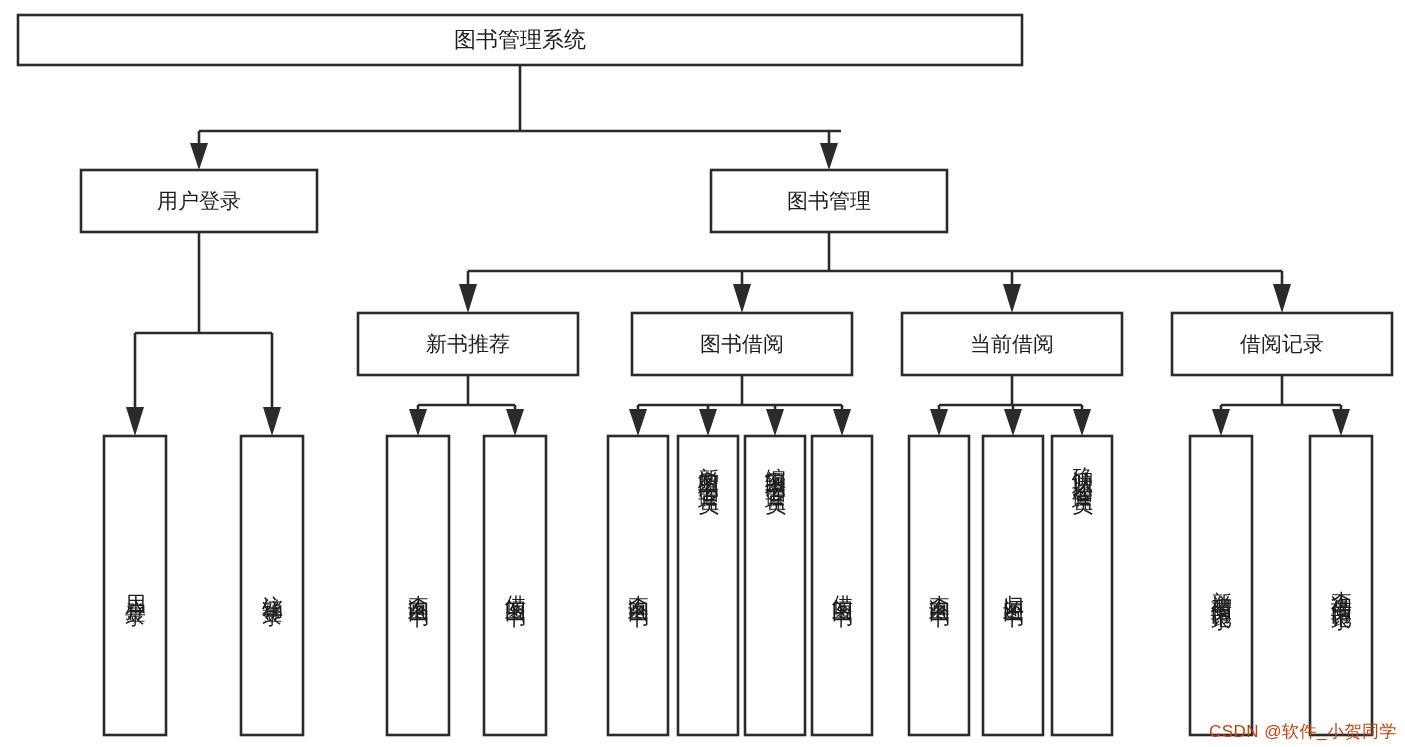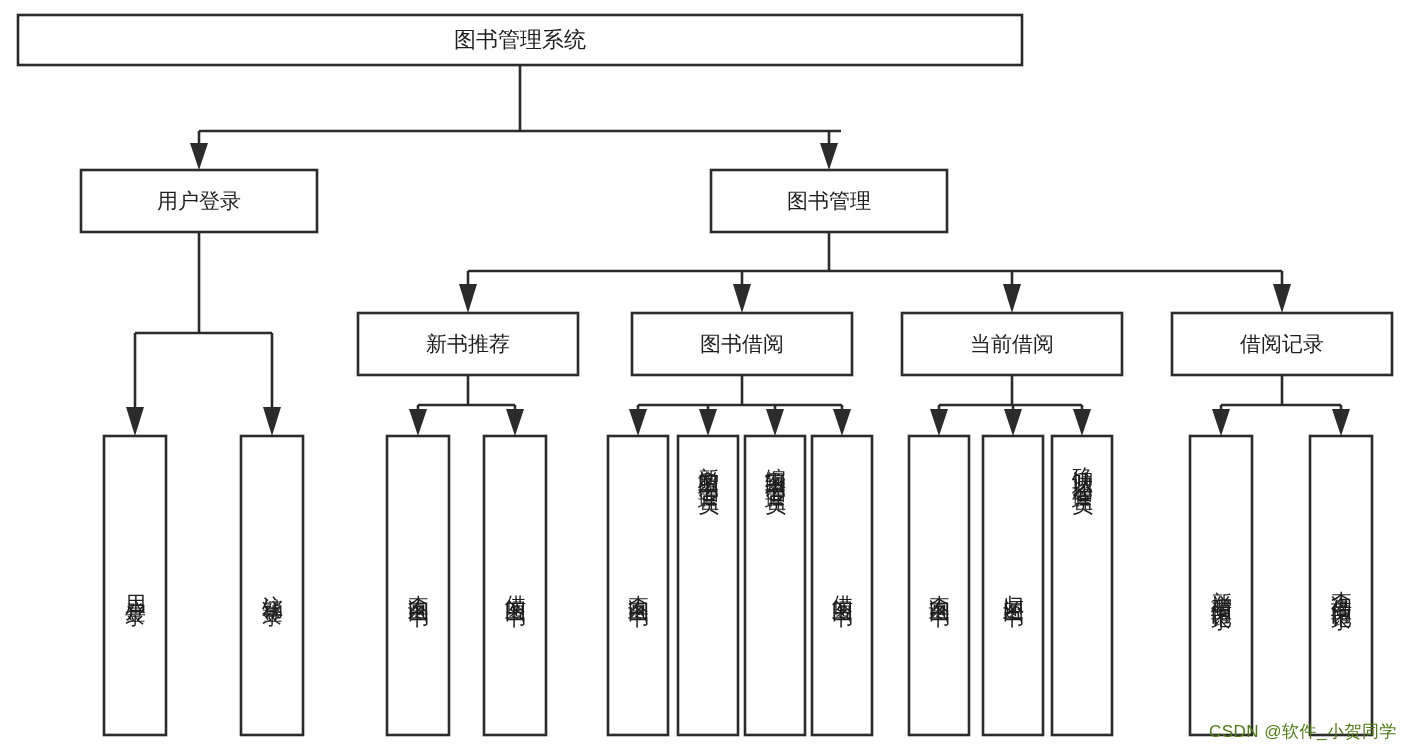--- a/index.html
+++ b/index.html
@@ -76,21 +76,21 @@
     color: #1d1d1d;
     white-space: nowrap;
     text-align: center;
   }
   .watermark {
     position: absolute;
     right: 8px;
     bottom: 4px;
     font-family: "Liberation Sans", "DejaVu Sans", sans-serif;
     font-size: 17px;
-    color: #4d7c0f;
+    color: #c2410c;
     letter-spacing: 0.5px;
     user-select: none;
   }
 </style>
 </head>
 <body>
 
 <div id="diagram-root">
 
   <svg id="flow-svg" viewBox="0 0 1405 747">

